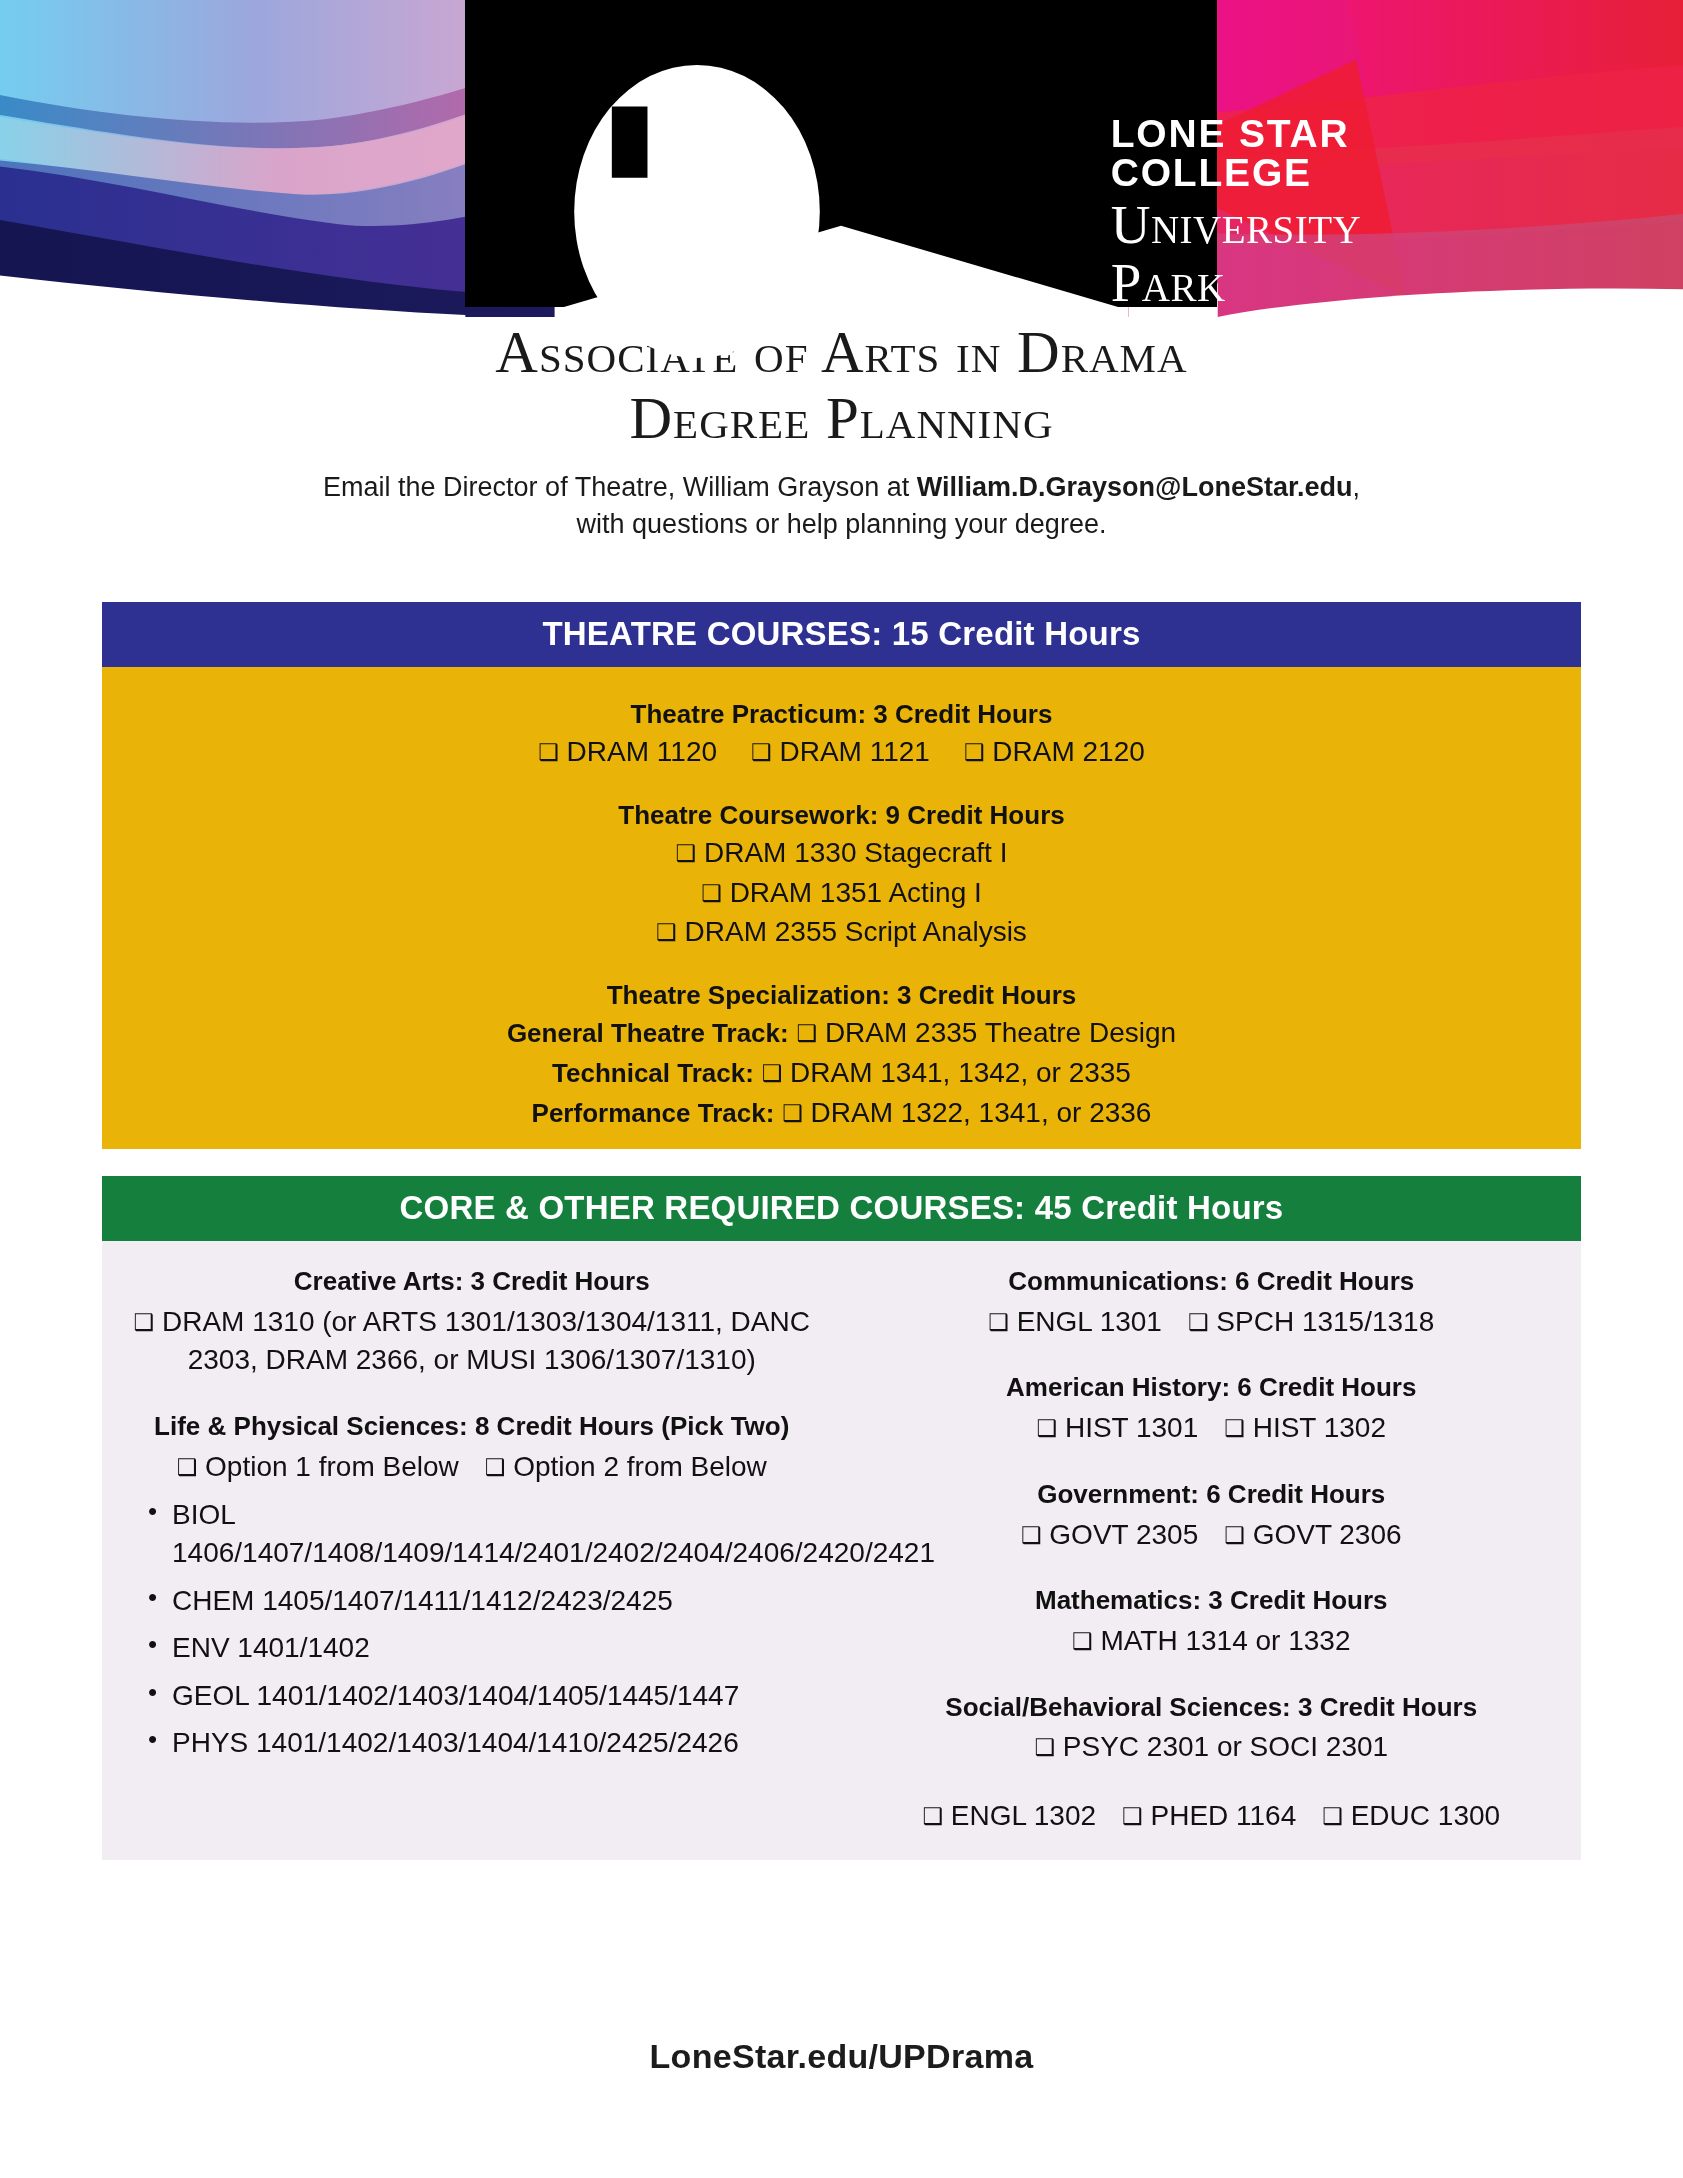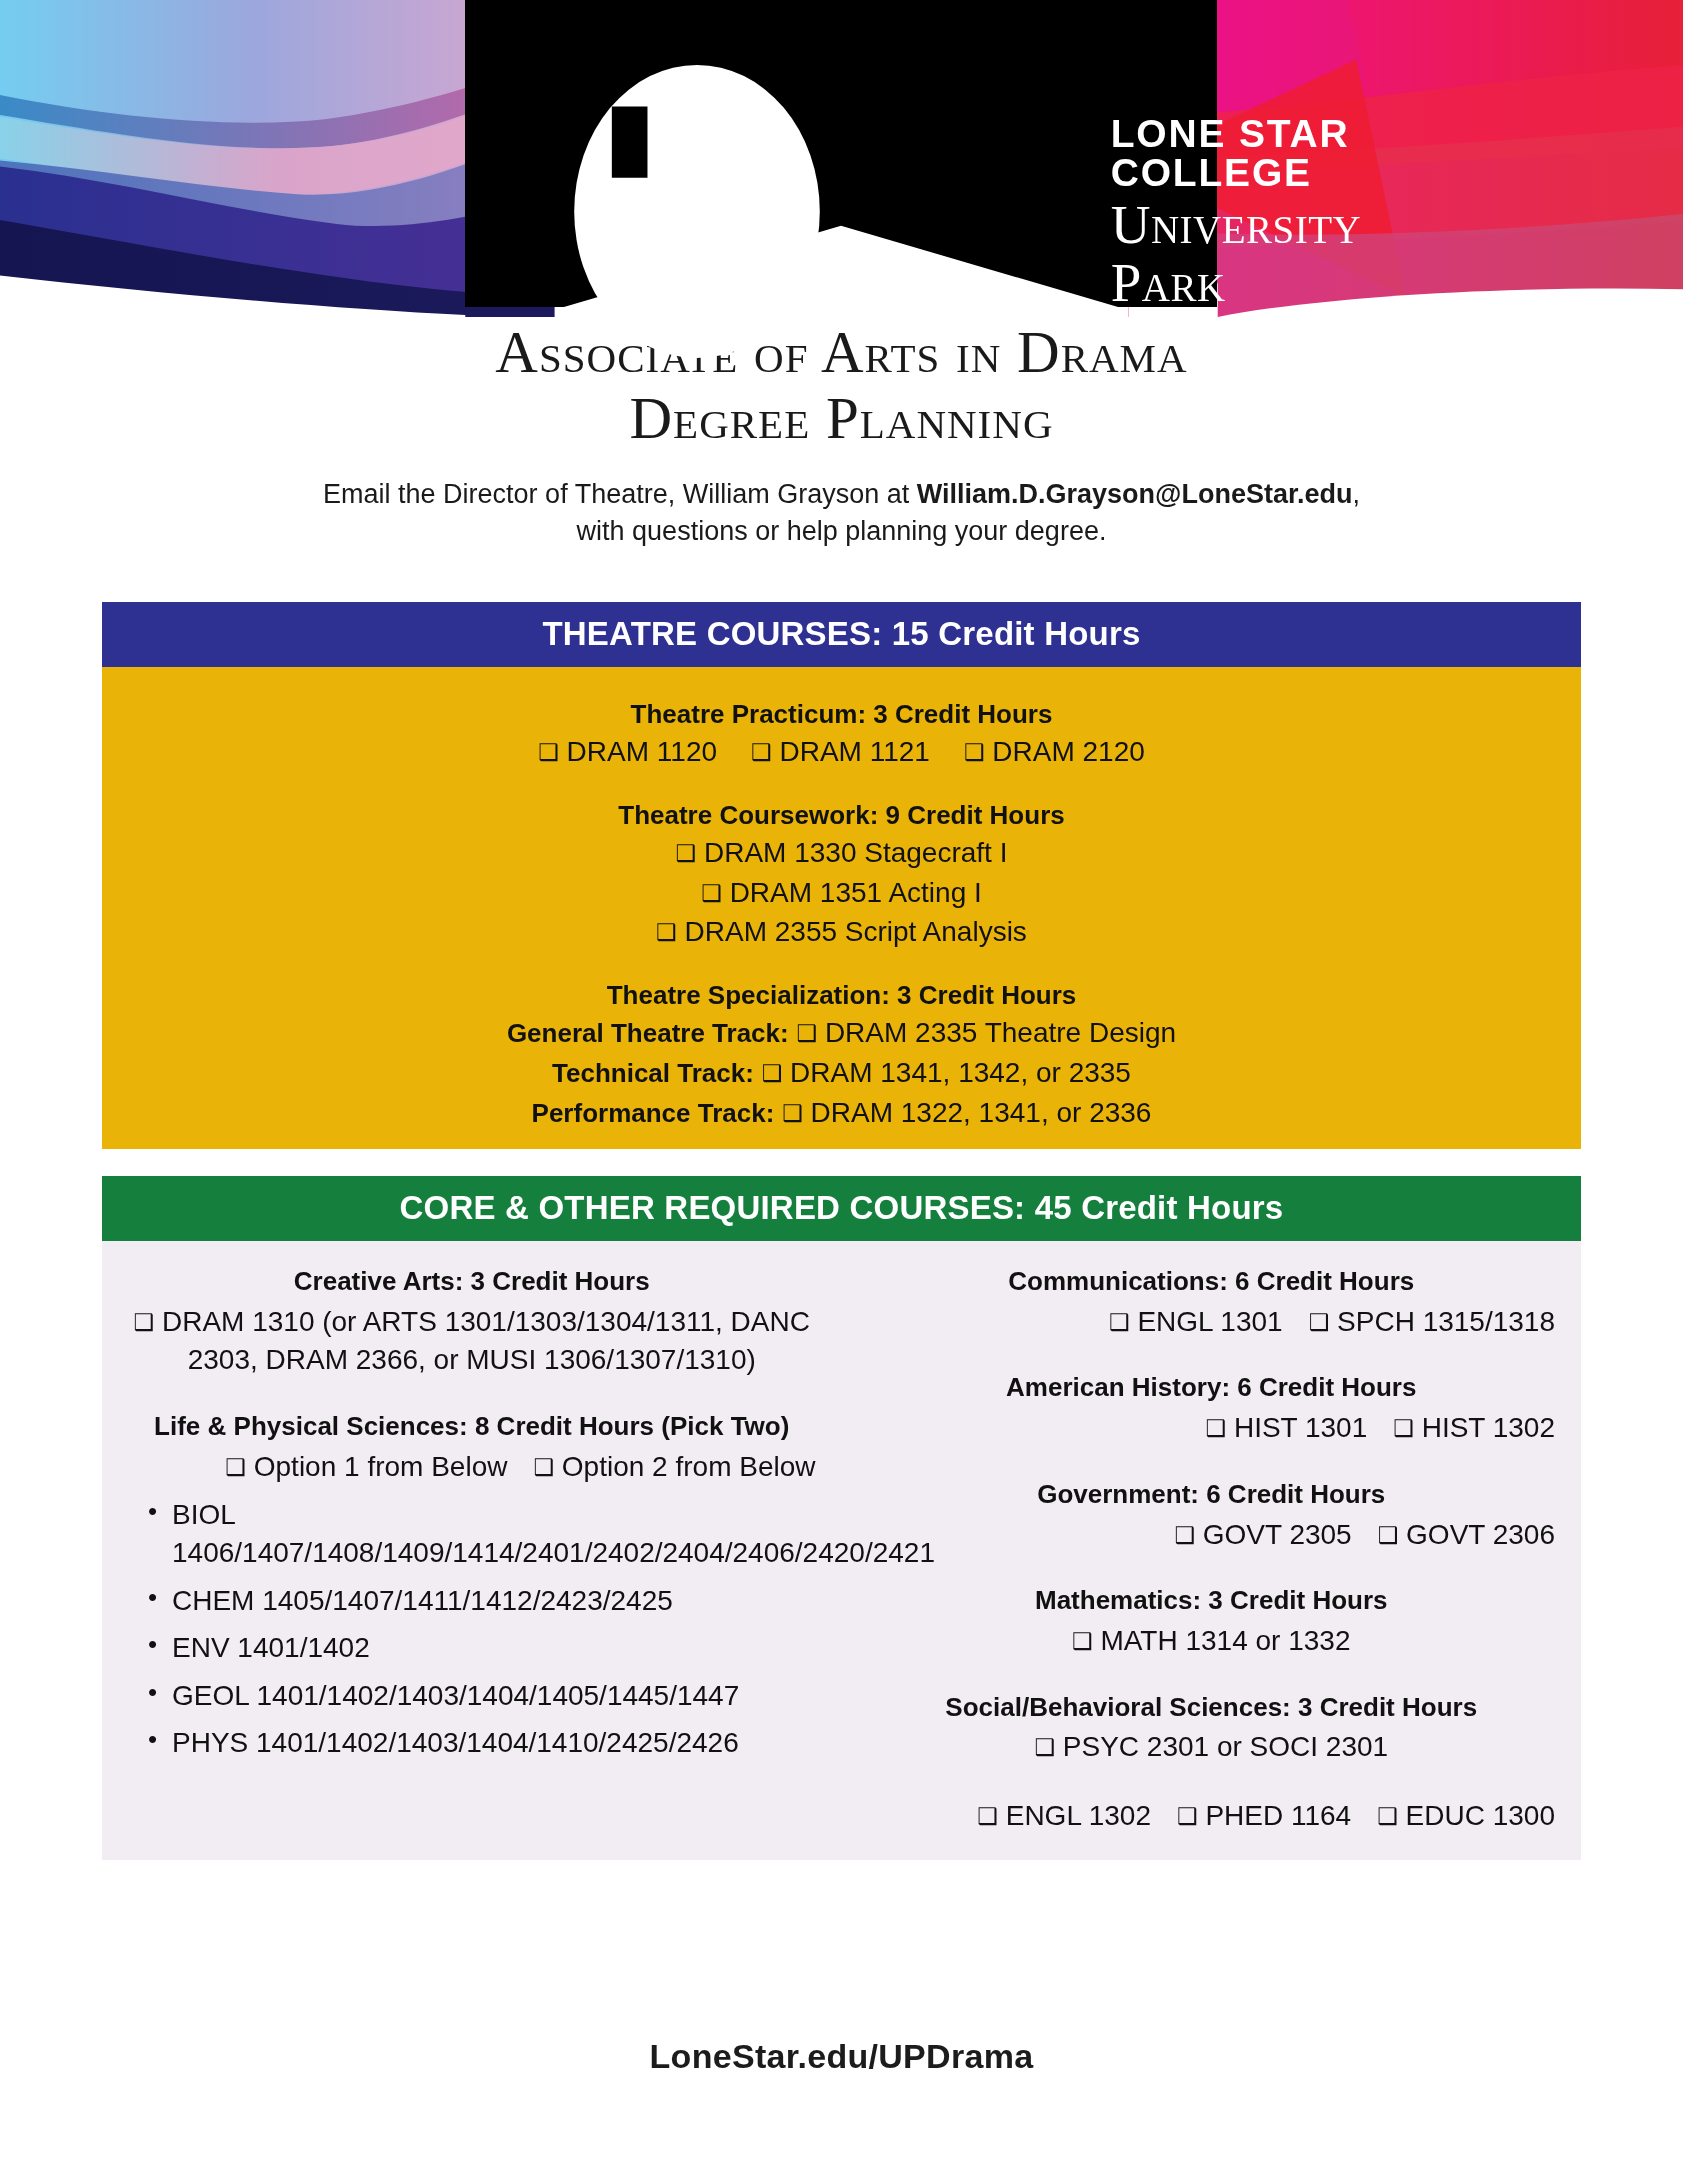--- a/index.html
+++ b/index.html
@@ -73,21 +73,21 @@
   }
   .doc-title {
     font-family: "Liberation Serif", serif;
     font-size: 59px;
     line-height: 1.12;
     font-variant: small-caps;
     letter-spacing: 1px;
     color: #1a1a1a;
   }
   .subtitle {
-    margin-top: 25px;
+    margin-top: 18px;
     font-family: "Liberation Sans", sans-serif;
     font-size: 27px;
     line-height: 1.38;
     color: #1a1a1a;
   }
   .subtitle b { font-weight: 700; }
 
   
   .section {
     position: absolute;
@@ -141,21 +141,21 @@
     color: #111111;
     line-height: 1.3;
     margin-bottom: 4px;
   }
   .blk-line {
     font-size: 28px;
     font-weight: 300;
     color: #111111;
     line-height: 1.38;
   }
-  .opt-row { display: flex; justify-content: flex-end; gap: 26px; }
+  .opt-row { display: flex; justify-content: center; gap: 26px; }
 
   ul.sci { list-style: none; margin-top: 8px; padding-left: 16px; text-align: left; }
   ul.sci li {
     position: relative;
     font-size: 28px;
     font-weight: 300;
     color: #111111;
     line-height: 1.34;
     padding-left: 28px;
     margin-top: 10px;

